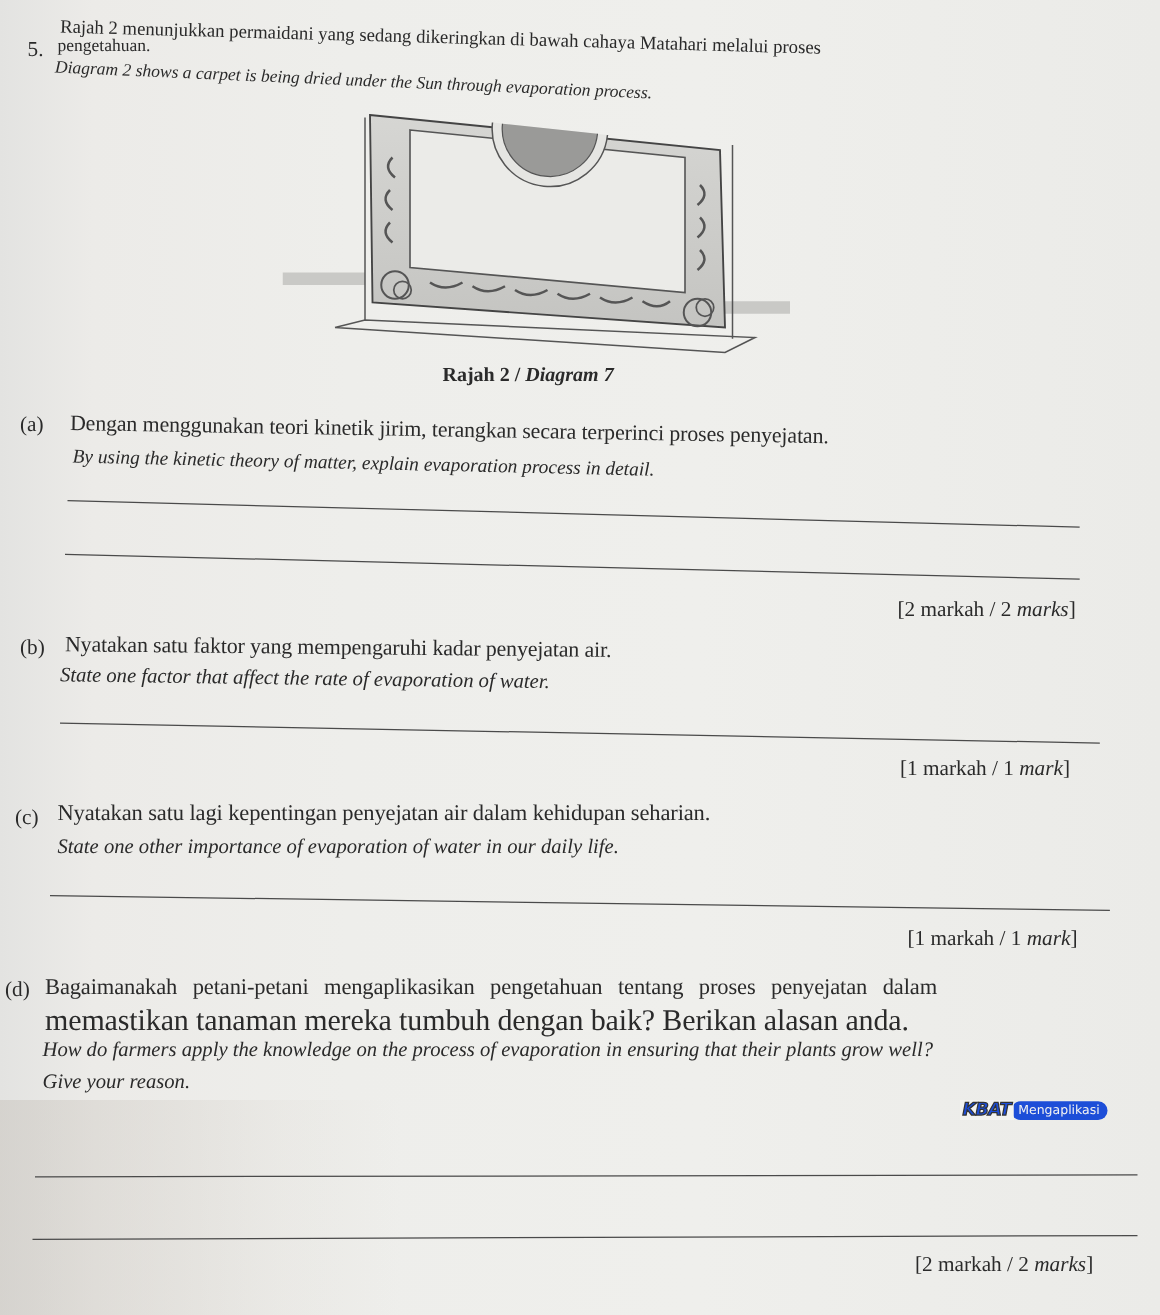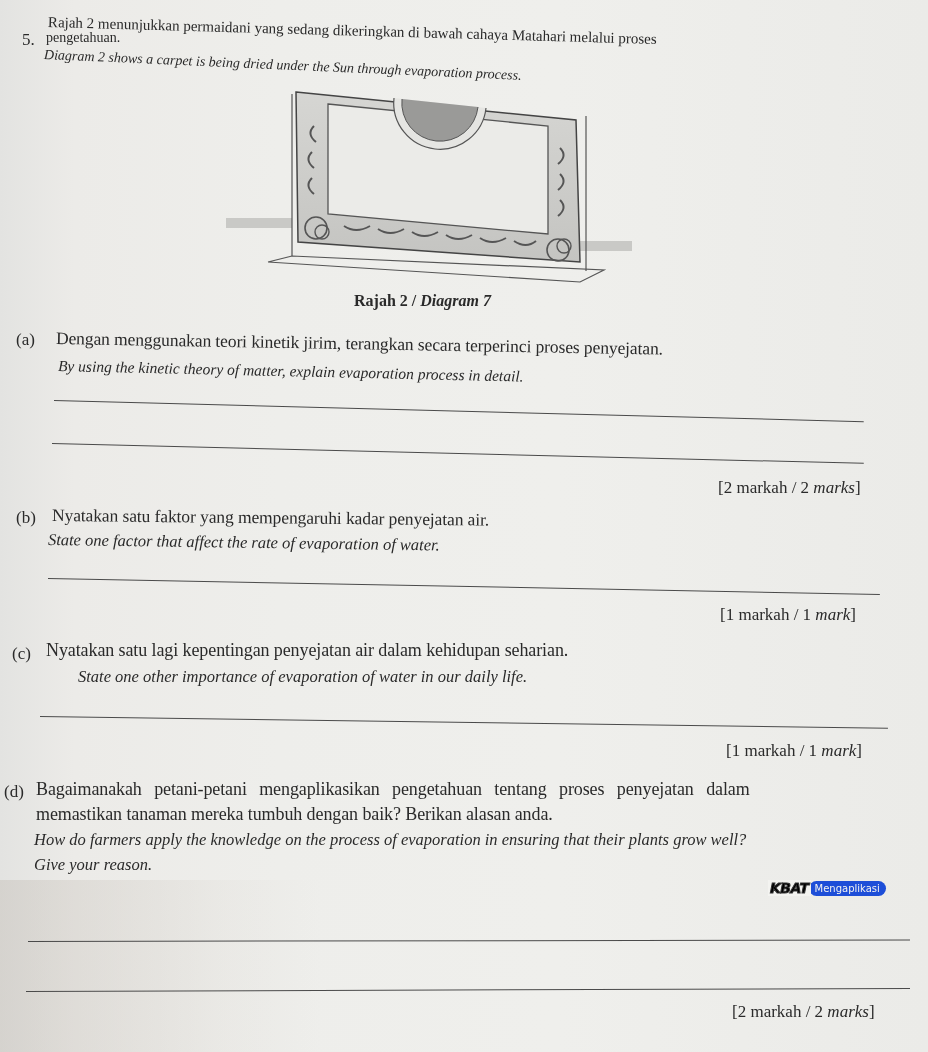--- a/index.html
+++ b/index.html
@@ -23,21 +23,21 @@
   .marks i { }
   .rule { position: absolute; height: 0; border-top: 1.6px solid #4a4a4a; }
   .caption { font-size: 16px; font-weight: bold; }
   .caption i { font-weight: bold; font-style: italic; }
   .kbat {
     position: absolute; left: 768px; top: 879px; height: 18px;
     display: flex; align-items: center;
     font-family: "DejaVu Sans", sans-serif;
   }
   .kbat-logo {
-    font-weight: bold; font-style: italic; font-size: 14px; color: #000000;
+    font-weight: bold; font-style: italic; font-size: 14px; color: #1d4ed8;
     -webkit-text-stroke: 1px #333; letter-spacing: -0.5px;
     background: #f3f3f0; padding: 0 2px; z-index: 2;
   }
   .kbat-tag {
     background: #1d4ed8; color: #f2f2f2; font-size: 10px; border-radius: 8px;
     padding: 2px 6px 2px 6px; margin-left: -2px;
   }
 </style>
 </head>
 <body>
@@ -103,27 +103,27 @@
 <span class="abs marks" style="left:718px;top:478px;"><span>[2 markah / 2 </span><i>marks</i><span>]</span></span>
 
 <span class="abs q-num" style="left:16px;top:508px;">(b)</span>
 <span class="abs malay" style="left:52px;top:505px;transform:rotate(0.6deg);transform-origin:left;">Nyatakan satu faktor yang mempengaruhi kadar penyejatan air.</span>
 <span class="abs eng" style="left:48px;top:530px;transform:rotate(0.8deg);transform-origin:left;">State one factor that affect the rate of evaporation of water.</span>
 <div class="rule" style="left:48px;top:578px;width:832px;transform:rotate(1.1deg);transform-origin:left;"></div>
 <span class="abs marks" style="left:720px;top:605px;"><span>[1 markah / 1 </span><i>mark</i><span>]</span></span>
 
 <span class="abs q-num" style="left:12px;top:644px;">(c)</span>
 <span class="abs malay" style="left:46px;top:640px;font-size:18px;">Nyatakan satu lagi kepentingan penyejatan air dalam kehidupan seharian.</span>
-<span class="abs eng" style="left:46px;top:667px;margin-left:32px;">State one other importance of evaporation of water in our daily life.</span>
+<span class="abs eng" style="left:46px;top:667px;">State one other importance of evaporation of water in our daily life.</span>
 <div class="rule" style="left:40px;top:716px;width:848px;transform:rotate(0.8deg);transform-origin:left;"></div>
 <span class="abs marks" style="left:726px;top:741px;"><span>[1 markah / 1 </span><i>mark</i><span>]</span></span>
 
 <span class="abs q-num" style="left:4px;top:782px;">(d)</span>
 <span class="abs malay" style="left:36px;top:779px;font-size:18px;word-spacing:8px;">Bagaimanakah petani-petani mengaplikasikan pengetahuan tentang proses penyejatan dalam</span>
-<span class="abs malay" style="left:36px;top:804px;font-size:18px;">memastikan tanaman mereka tumbuh dengan baik? Berikan alasan anda.</span>
+<span class="abs malay" style="left:36px;top:804px;font-size:24px;">memastikan tanaman mereka tumbuh dengan baik? Berikan alasan anda.</span>
 <span class="abs eng" style="left:34px;top:830px;font-size:16.5px;">How do farmers apply the knowledge on the process of evaporation in ensuring that their plants grow well?</span>
 <span class="abs eng" style="left:34px;top:855px;">Give your reason.</span>
 
 <div class="kbat">
   <span class="kbat-logo">KBAT</span>
   <span class="kbat-tag">Mengaplikasi</span>
 </div>
 
 <div class="rule" style="left:28px;top:941px;width:882px;transform:rotate(-0.1deg);transform-origin:left;"></div>
 <div class="rule" style="left:26px;top:991px;width:884px;transform:rotate(-0.2deg);transform-origin:left;"></div>

